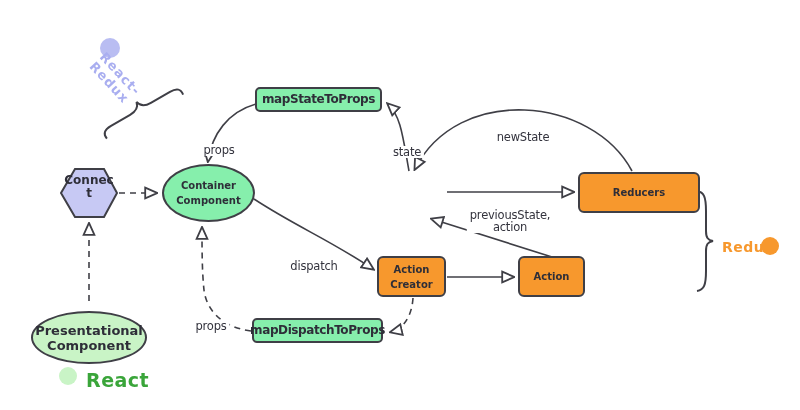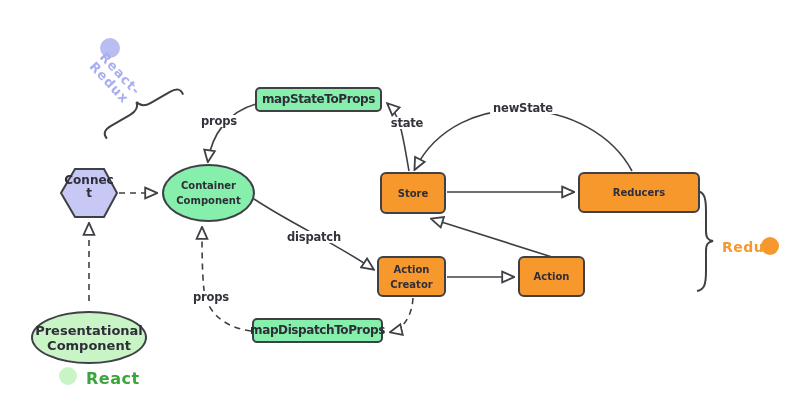--- a/index.html
+++ b/index.html
@@ -14,44 +14,44 @@
     border:2px solid #3f3f46; box-sizing:border-box; line-height:15px; font-size:10px;
     white-space:nowrap;
   }
   .rect { border-radius:6px; }
   .ellipse { border-radius:50%; }
   .lav { background:#86efac;justify-content:center; }
   .org { background:#f7982d; }
   .grn { background:#c9f4c6; }
   .small-rect { font-size:12px; letter-spacing:-0.4px; border-radius:5px; }
   .edge-label {
-    position:absolute; transform:translate(-50%,-50%); font-weight:bold;
+    position:absolute; transform:translate(-50%,-50%); font-weight:normal;
     font-size:11.5px; letter-spacing:-0.2px; color:#33333d; background:#fff;
-    padding:0 3px; white-space:nowrap; text-align:center; line-height:12px;
+    padding:0 3px; white-space:nowrap; text-align:center; line-height:12px;margin-top:29px;
   }
   .hex-text {
     position:absolute; left:61px; top:169px; width:56px; height:35px;
     display:flex; flex-direction:column; align-items:center; justify-content:center;
     font-weight:bold; font-size:12px; line-height:13px; color:#2e2e38;
   }
   .dot { position:absolute; border-radius:50%; }
   .dot-purple { left:100px; top:38px; width:20px; height:20px; background:#b9bdf2; }
   .dot-green  { left:59px;  top:367px; width:18px; height:18px; background:#c9f4c6; }
   .dot-orange { left:761px; top:237px; width:18px; height:18px; background:#f7982d; }
   .legend-react-redux {
     position:absolute; left:107px; top:50px; transform:rotate(47deg);
     transform-origin:left top; font-weight:bold; font-size:13px; line-height:14px;
     color:#a9aef0; letter-spacing:1px;
   }
   .legend-redux {
     position:absolute; left:722px; top:239px; font-weight:bold; font-size:14px;
     color:#f7982d; letter-spacing:0.5px;
   }
   .legend-react {
-    position:absolute; left:86px; top:369px; font-weight:bold; font-size:16px;
+    position:absolute; left:86px; top:369px; font-weight:bold; font-size:19px;
     color:#3aa53a; letter-spacing:0.5px;text-align:right;
   }
   .watermark { position:absolute; left:668px; top:375px; width:130px; }
   .wm-title {
     font-size:15px; letter-spacing:3px; color:#666; font-weight:bold;
     white-space:nowrap; line-height:17px;
   }
   .wm-sub {
     display:flex; justify-content:space-between; font-size:8.5px; font-weight:bold;
     color:#3a3a3a; line-height:9px; margin-top:1px; letter-spacing:0.5px;
@@ -106,40 +106,39 @@
   </div>
 
   <div class="node rect lav small-rect" style="left:255px; top:87px; width:127px; height:25px;">
     <span>mapStateToProps</span>
   </div>
 
   <div class="node rect lav small-rect" style="left:252px; top:318px; width:131px; height:25px;">
     <span>mapDispatchToProps</span>
   </div>
 
-  <div class="node rect org" style="left:380px; top:172px; width:66px; height:42px;">
-    <span>Store</span>
-  </div>
 
   <div class="node rect org" style="left:578px; top:172px; width:122px; height:41px;">
     <span>Reducers</span>
   </div>
 
   <div class="node rect org" style="left:377px; top:256px; width:69px; height:41px;">
     <span>Action</span>
     <span>Creator</span>
   </div>
 
   <div class="node rect org" style="left:518px; top:256px; width:67px; height:41px;">
     <span>Action</span>
   </div>
 
   <span class="edge-label" style="left:219px; top:121px;">props</span>
   <span class="edge-label" style="left:407px; top:123px;">state</span>
   <span class="edge-label" style="left:523px; top:108px;">newState</span>
+  <span class="edge-label" style="left:510px; top:192px;"><span>previousState,</span><br>
+    <span>action</span></span>
   <span class="edge-label" style="left:314px; top:237px;">dispatch</span>
   <span class="edge-label" style="left:211px; top:297px;">props</span>
 
   <div class="dot dot-purple"></div>
   <div class="legend-react-redux">
     <div>React-</div>
     <div>Redux</div>
   </div>
 
   <span class="legend-redux">Redux</span>

